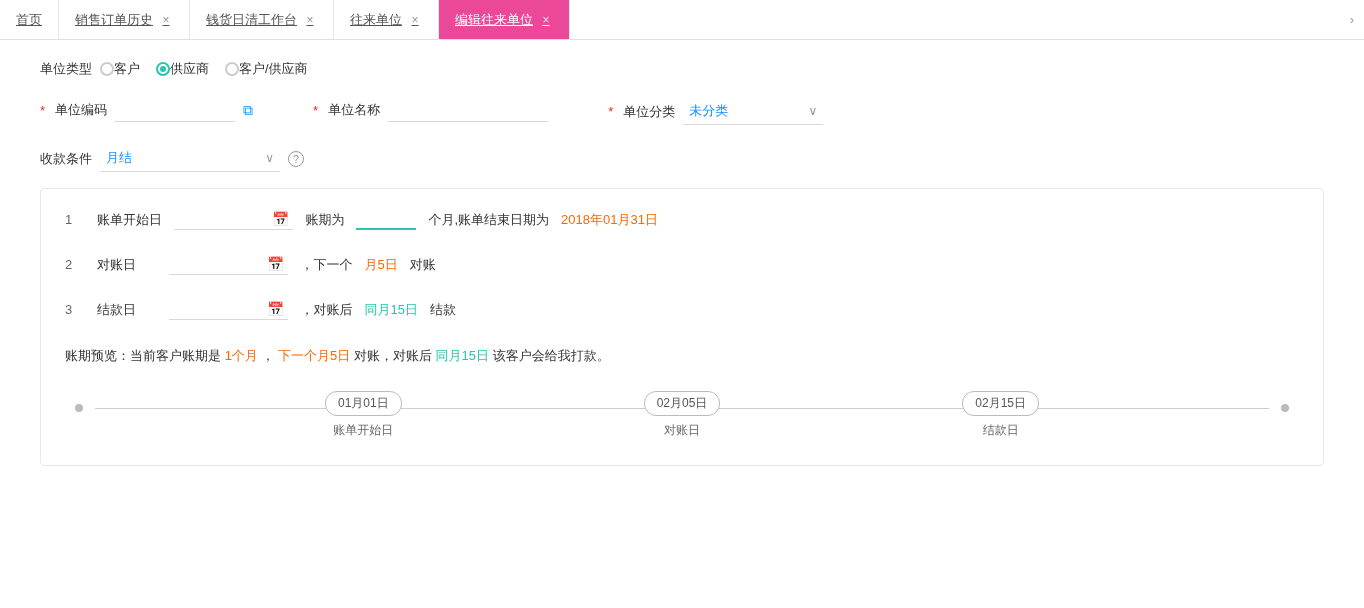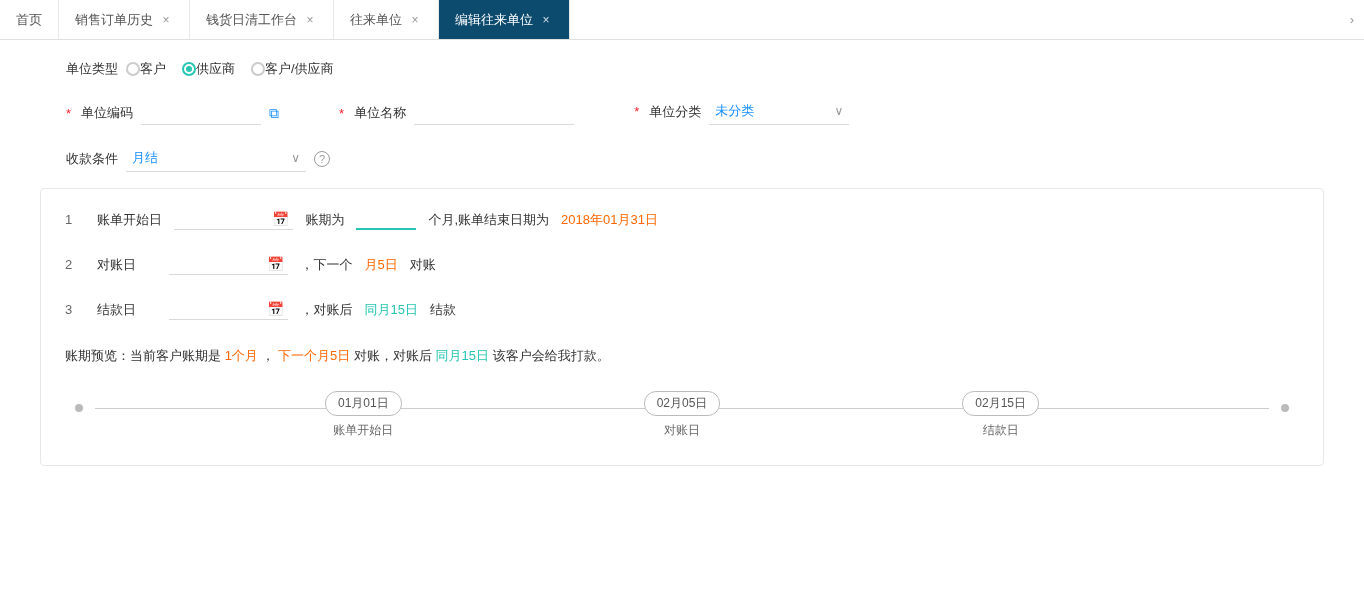--- a/index.html
+++ b/index.html
@@ -17,23 +17,24 @@
       display: flex;
       align-items: center;
       padding: 16px 16px;
       cursor: pointer;
       font-size: 13px;
       color: #555;
       border-right: 1px solid #e8e8e8;
       gap: 6px;
       white-space: nowrap;
       position: relative;
+      text-decoration: underline;
     }
     .tab.active {
-      background: #0c4a6e;
+      background: #ec4899;
       color: #fff;
     }
     .tab .close-btn {
       font-size: 12px;
       color: #999;
       cursor: pointer;
       display: flex;
       align-items: center;
       justify-content: center;
       width: 14px;
@@ -53,25 +54,24 @@
     
     .main-content {
       background: #fff;
       padding: 20px 40px;
       min-height: calc(100vh - 40px);
     }
 
     
     .form-row {
       display: flex;
-      align-items: flex-end;
+      align-items: flex-start;
       margin-bottom: 20px;
       flex-wrap: wrap;
       gap: 20px;
-      margin-left: 26px;
     }
     .form-group {
       display: flex;
       align-items: center;
       gap: 8px;
     }
     .form-group label {
       color: #333;
       white-space: nowrap;
     }

